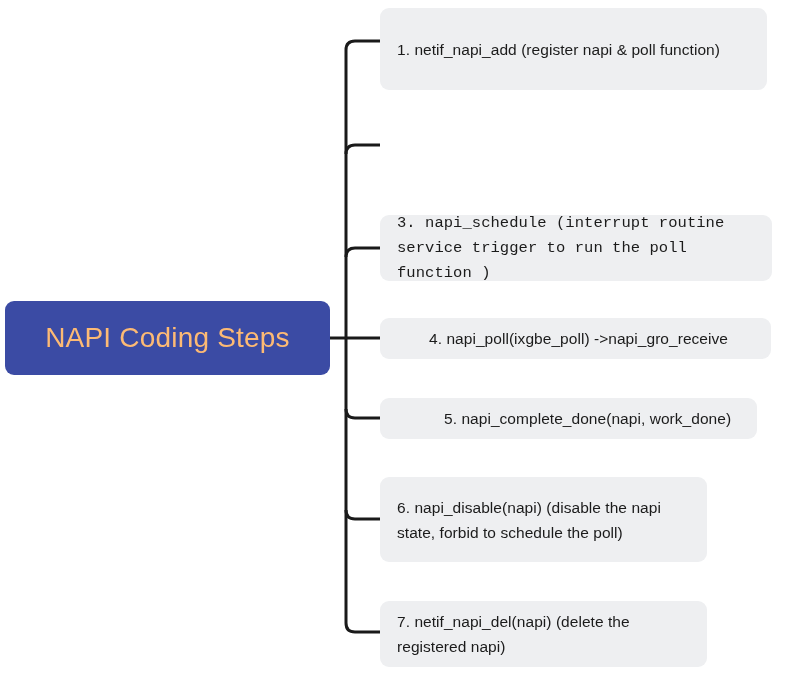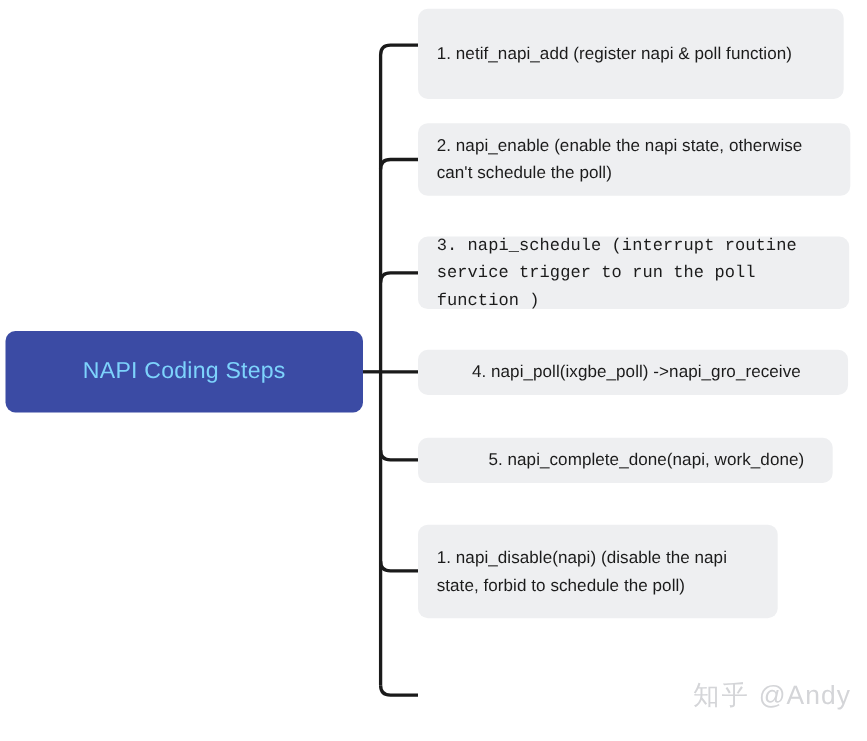--- a/index.html
+++ b/index.html
@@ -33,22 +33,22 @@
     height: 74px;
     background: #3b4ba4;
     border-radius: 9px;
     display: flex;
     align-items: center;
     justify-content: center;
     box-sizing: border-box;
     padding: 0 14px;
   }
   .root-label {
-    color: #7dd3fc;
-    font-size: 21px;
+    color: #fdba74;
+    font-size: 28px;
     line-height: 30px;
     letter-spacing: 0.2px;
     text-align: left;
     white-space: nowrap;
   }
   .branch-node {
     position: absolute;
     background: #eeeff1;
     border-radius: 9px;
     box-sizing: border-box;
@@ -104,39 +104,35 @@
   </svg>
 
   <div class="root-node">
     <span class="root-label">NAPI Coding Steps</span>
   </div>
 
   <div class="branch-node" style="left:380px; top:8px; width:387px; height:82px;">
     <span class="branch-label">1. netif_napi_add (register napi &amp; poll function)</span>
   </div>
 
-  <div class="branch-node" style="left:380px; top:112px; width:393px; height:66px;">
-    <span class="branch-label">2. napi_enable (enable the napi state, otherwise can't schedule the poll)</span>
-  </div>
 
   <div class="branch-node" style="left:380px; top:215px; width:392px; height:66px;font-family:Liberation Mono, monospace;">
     <span class="branch-label">3. napi_schedule (interrupt routine service trigger to run the poll function )</span>
   </div>
 
   <div class="branch-node" style="left:380px; top:318px; width:391px; height:41px;padding-left:32px;">
     <span class="branch-label">4. napi_poll(ixgbe_poll) -&gt;napi_gro_receive</span>
   </div>
 
   <div class="branch-node" style="left:380px; top:398px; width:377px; height:41px;padding-left:47px;">
     <span class="branch-label">5. napi_complete_done(napi, work_done)</span>
   </div>
 
   <div class="branch-node" style="left:380px; top:477px; width:327px; height:85px;">
-    <span class="branch-label">1. napi_disable(napi) (disable the napi state, forbid to schedule the poll)</span>
+    <span class="branch-label">6. napi_disable(napi) (disable the napi state, forbid to schedule the poll)</span>
   </div>
 
+  <div class="branch-node" style="left:380px; top:601px; width:327px; height:66px;">
+    <span class="branch-label">7. netif_napi_del(napi) (delete the registered napi)</span>
+  </div>
 
-  <div class="watermark">
-    <span class="wm-cn">知乎</span>
-    <span>@Andy</span>
-  </div>
 
 </div>
 
 </body></html>

